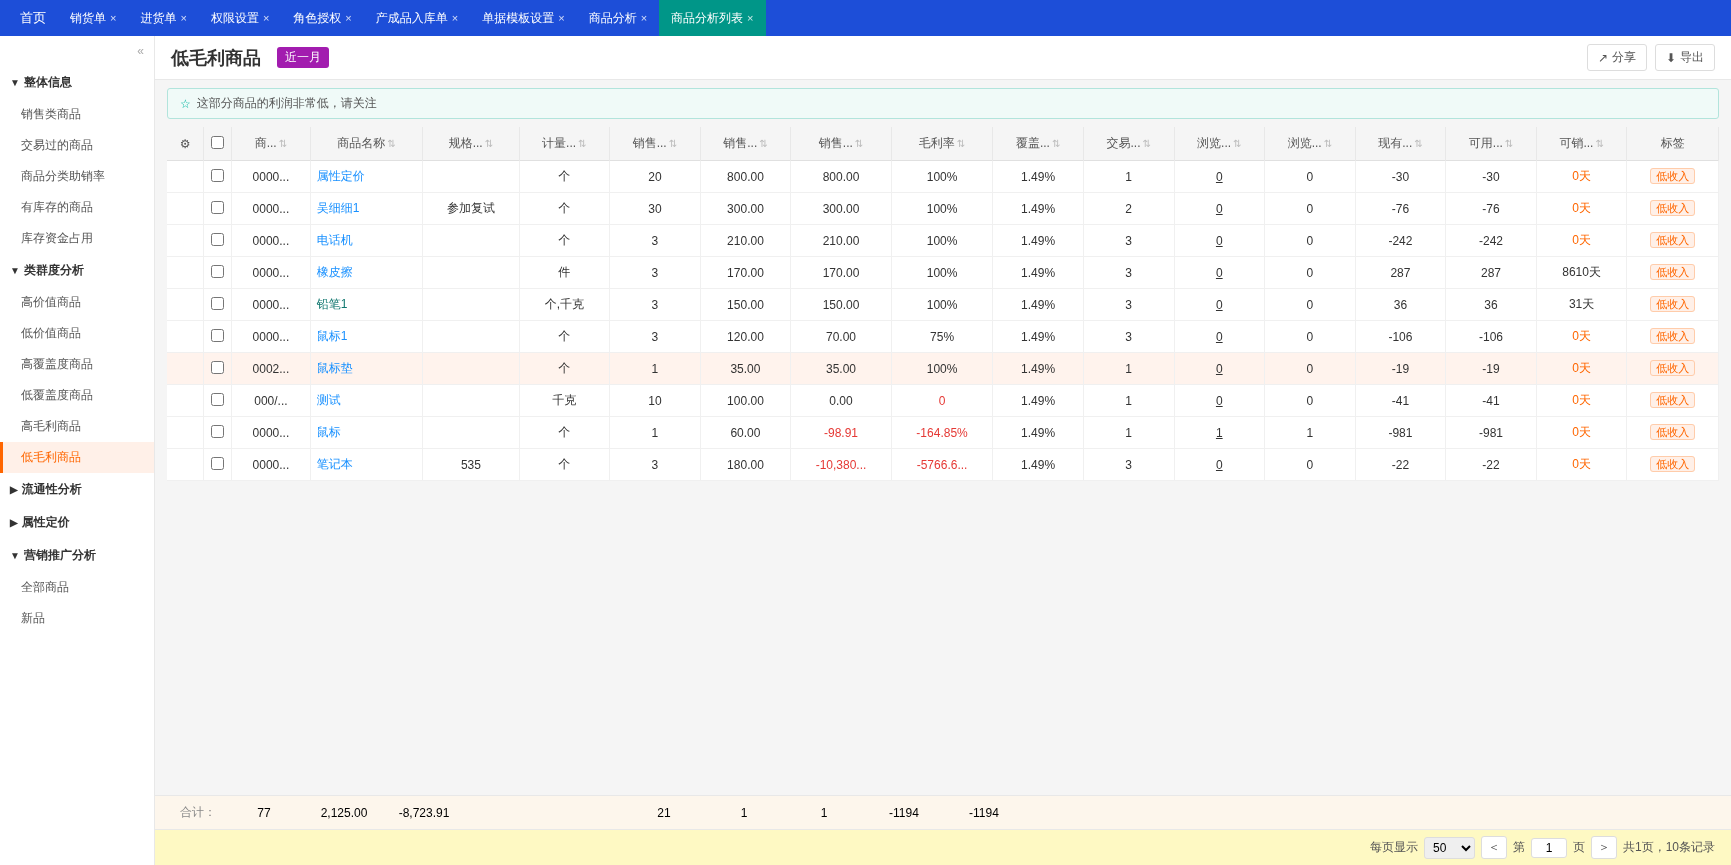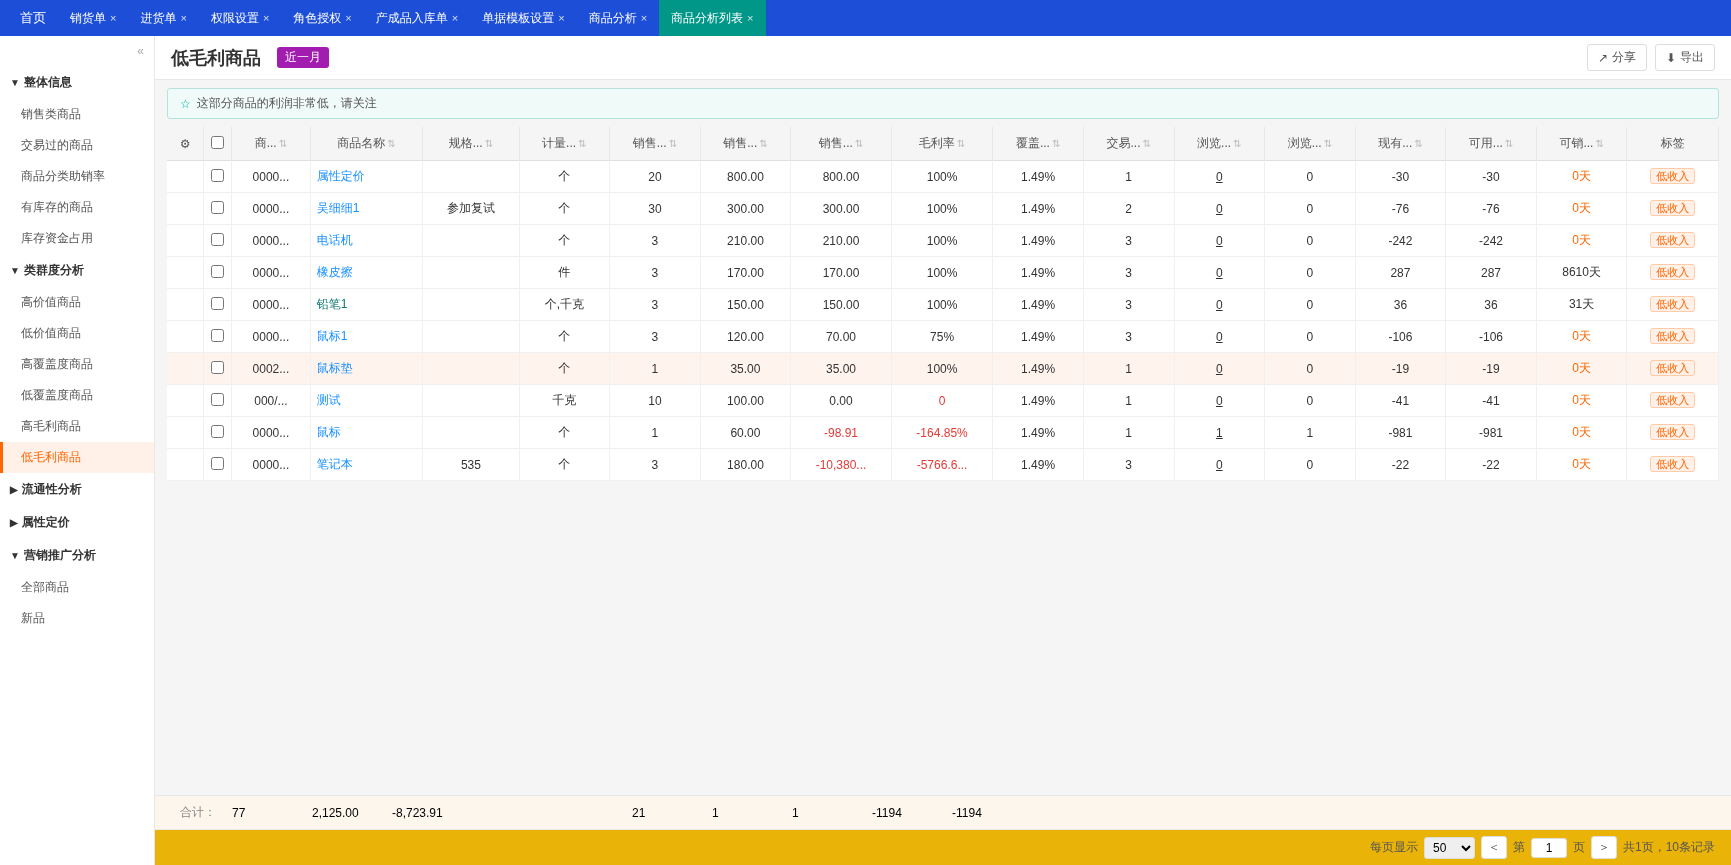--- a/index.html
+++ b/index.html
@@ -206,31 +206,31 @@
       font-size: 12px;
       flex-shrink: 0;
     }
     .totals-bar .label { color: #888; margin-right: 8px; margin-left: 13px; }
     .totals-cells {
       display: flex;
       gap: 0;
     }
     .total-cell {
       min-width: 80px;
-      text-align: left;
+      text-align: center;
       padding: 0 8px;
     }
 
     
     .pagination-bar {
       display: flex;
       align-items: center;
       justify-content: flex-end;
       padding: 6px 16px;
-      background: #eab308;
+      background: #fef9c3;
       border-top: 1px solid #e8e8e8;
       gap: 6px;
       font-size: 12px;
       color: #555;
     }
     .page-size-select {
       border: 1px solid #ddd;
       border-radius: 3px;
       padding: 2px 4px;
       font-size: 12px;

